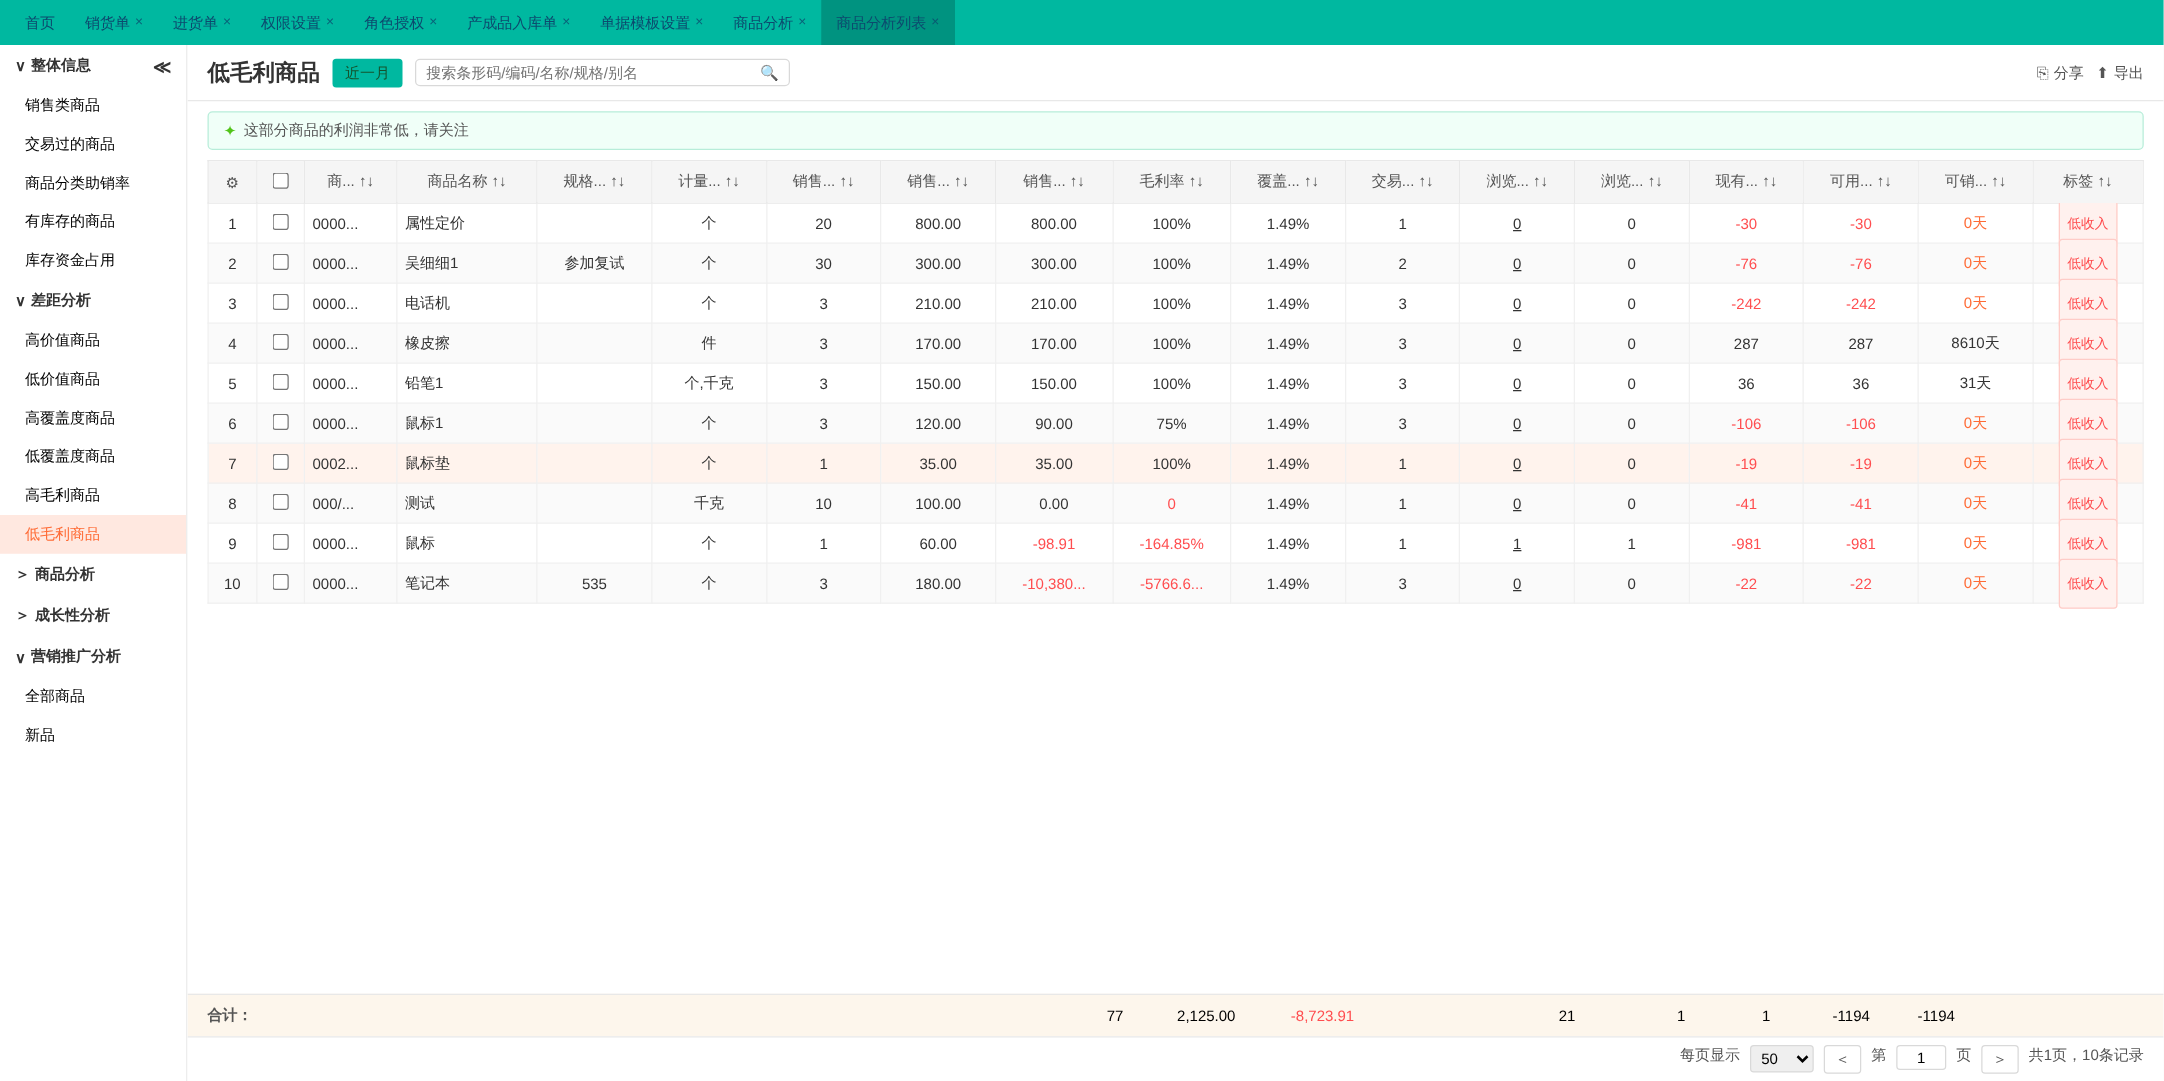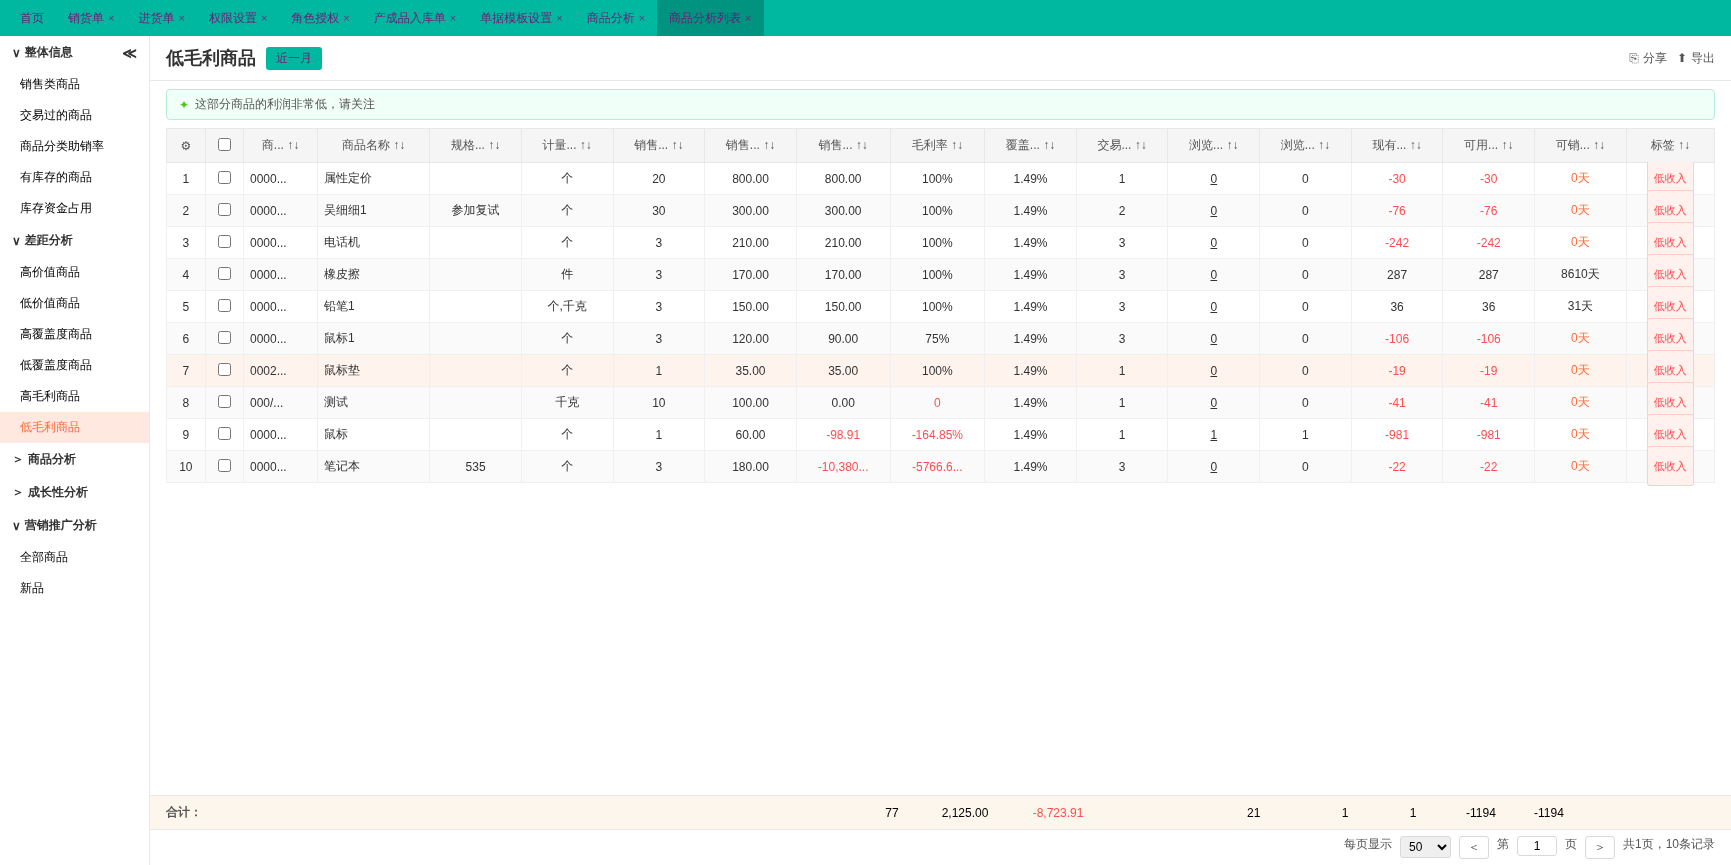--- a/index.html
+++ b/index.html
@@ -14,21 +14,21 @@
       padding: 0 8px;
       color: #fff;
     }
     .nav-item {
       padding: 0 12px;
       height: 36px;
       display: flex;
       align-items: center;
       cursor: pointer;
       white-space: nowrap;
-      color: #701a75;
+      color: #0c4a6e;
       font-size: 13px;
     }
     .nav-item.active { background: rgba(0,0,0,0.2); }
     .nav-item .close-x { margin-left: 4px; font-size: 11px; opacity: 0.8; }
 
     
     .main-layout {
       display: flex;
       height: calc(100vh - 36px);
     }
@@ -75,21 +75,21 @@
       gap: 10px;
       border-bottom: 1px solid #e8e8e8;
     }
     .page-title {
       font-size: 18px;
       font-weight: bold;
       color: #333;
     }
     .btn-recent {
       background: #00b8a0;
-      color: #701a75;
+      color: #14532d;
       border: none;
       border-radius: 3px;
       padding: 3px 10px;
       cursor: pointer;
       font-size: 12px;
     }
     .search-box {
       display: flex;
       align-items: center;
       border: 1px solid #d9d9d9;
@@ -310,20 +310,24 @@
     </div>
     <div class="sidebar-item">全部商品</div>
     <div class="sidebar-item">新品</div>
   </aside>
 
   <main class="content">
 
     <div class="content-header">
       <h1 class="page-title">低毛利商品</h1>
       <button class="btn-recent">近一月</button>
+      <div class="search-box">
+        <input type="text" placeholder="搜索条形码/编码/名称/规格/别名" style="">
+        <span style="color:#999; cursor:pointer;">🔍</span>
+      </div>
       <div class="header-actions">
         <div class="action-btn">
           <span>⎘</span>
           <span>分享</span>
         </div>
         <div class="action-btn">
           <span>⬆</span>
           <span>导出</span>
         </div>
       </div>

